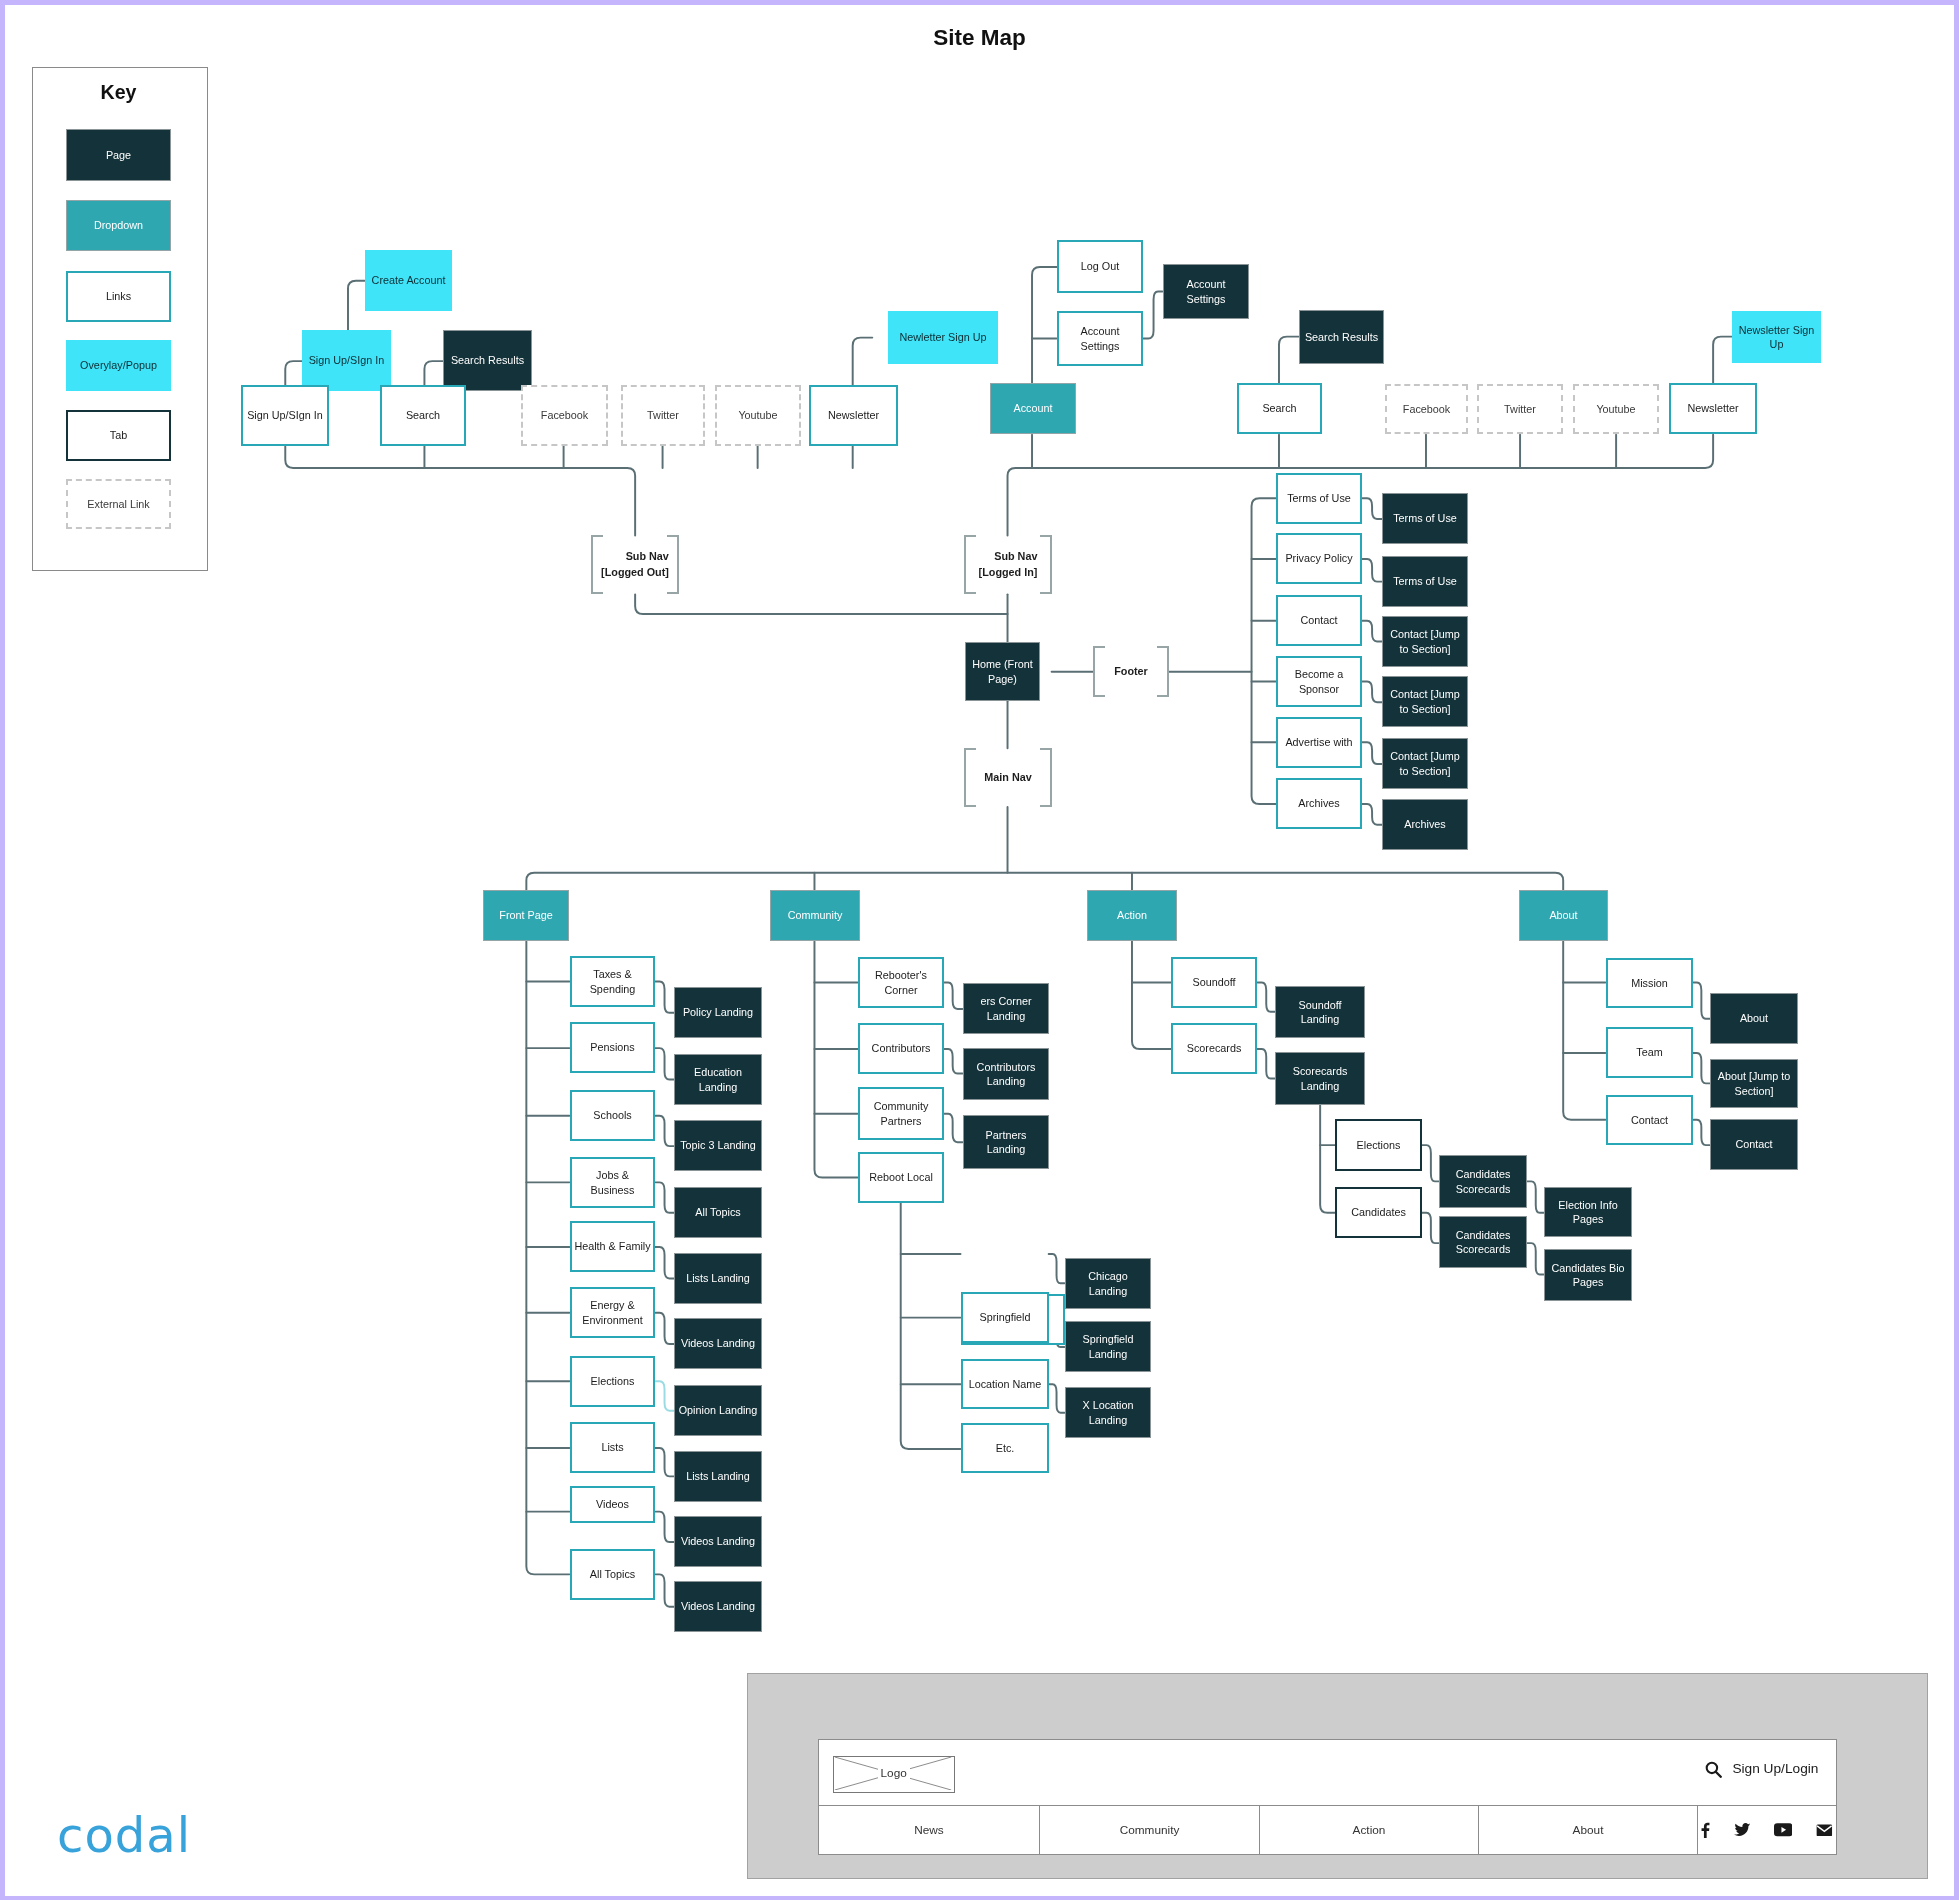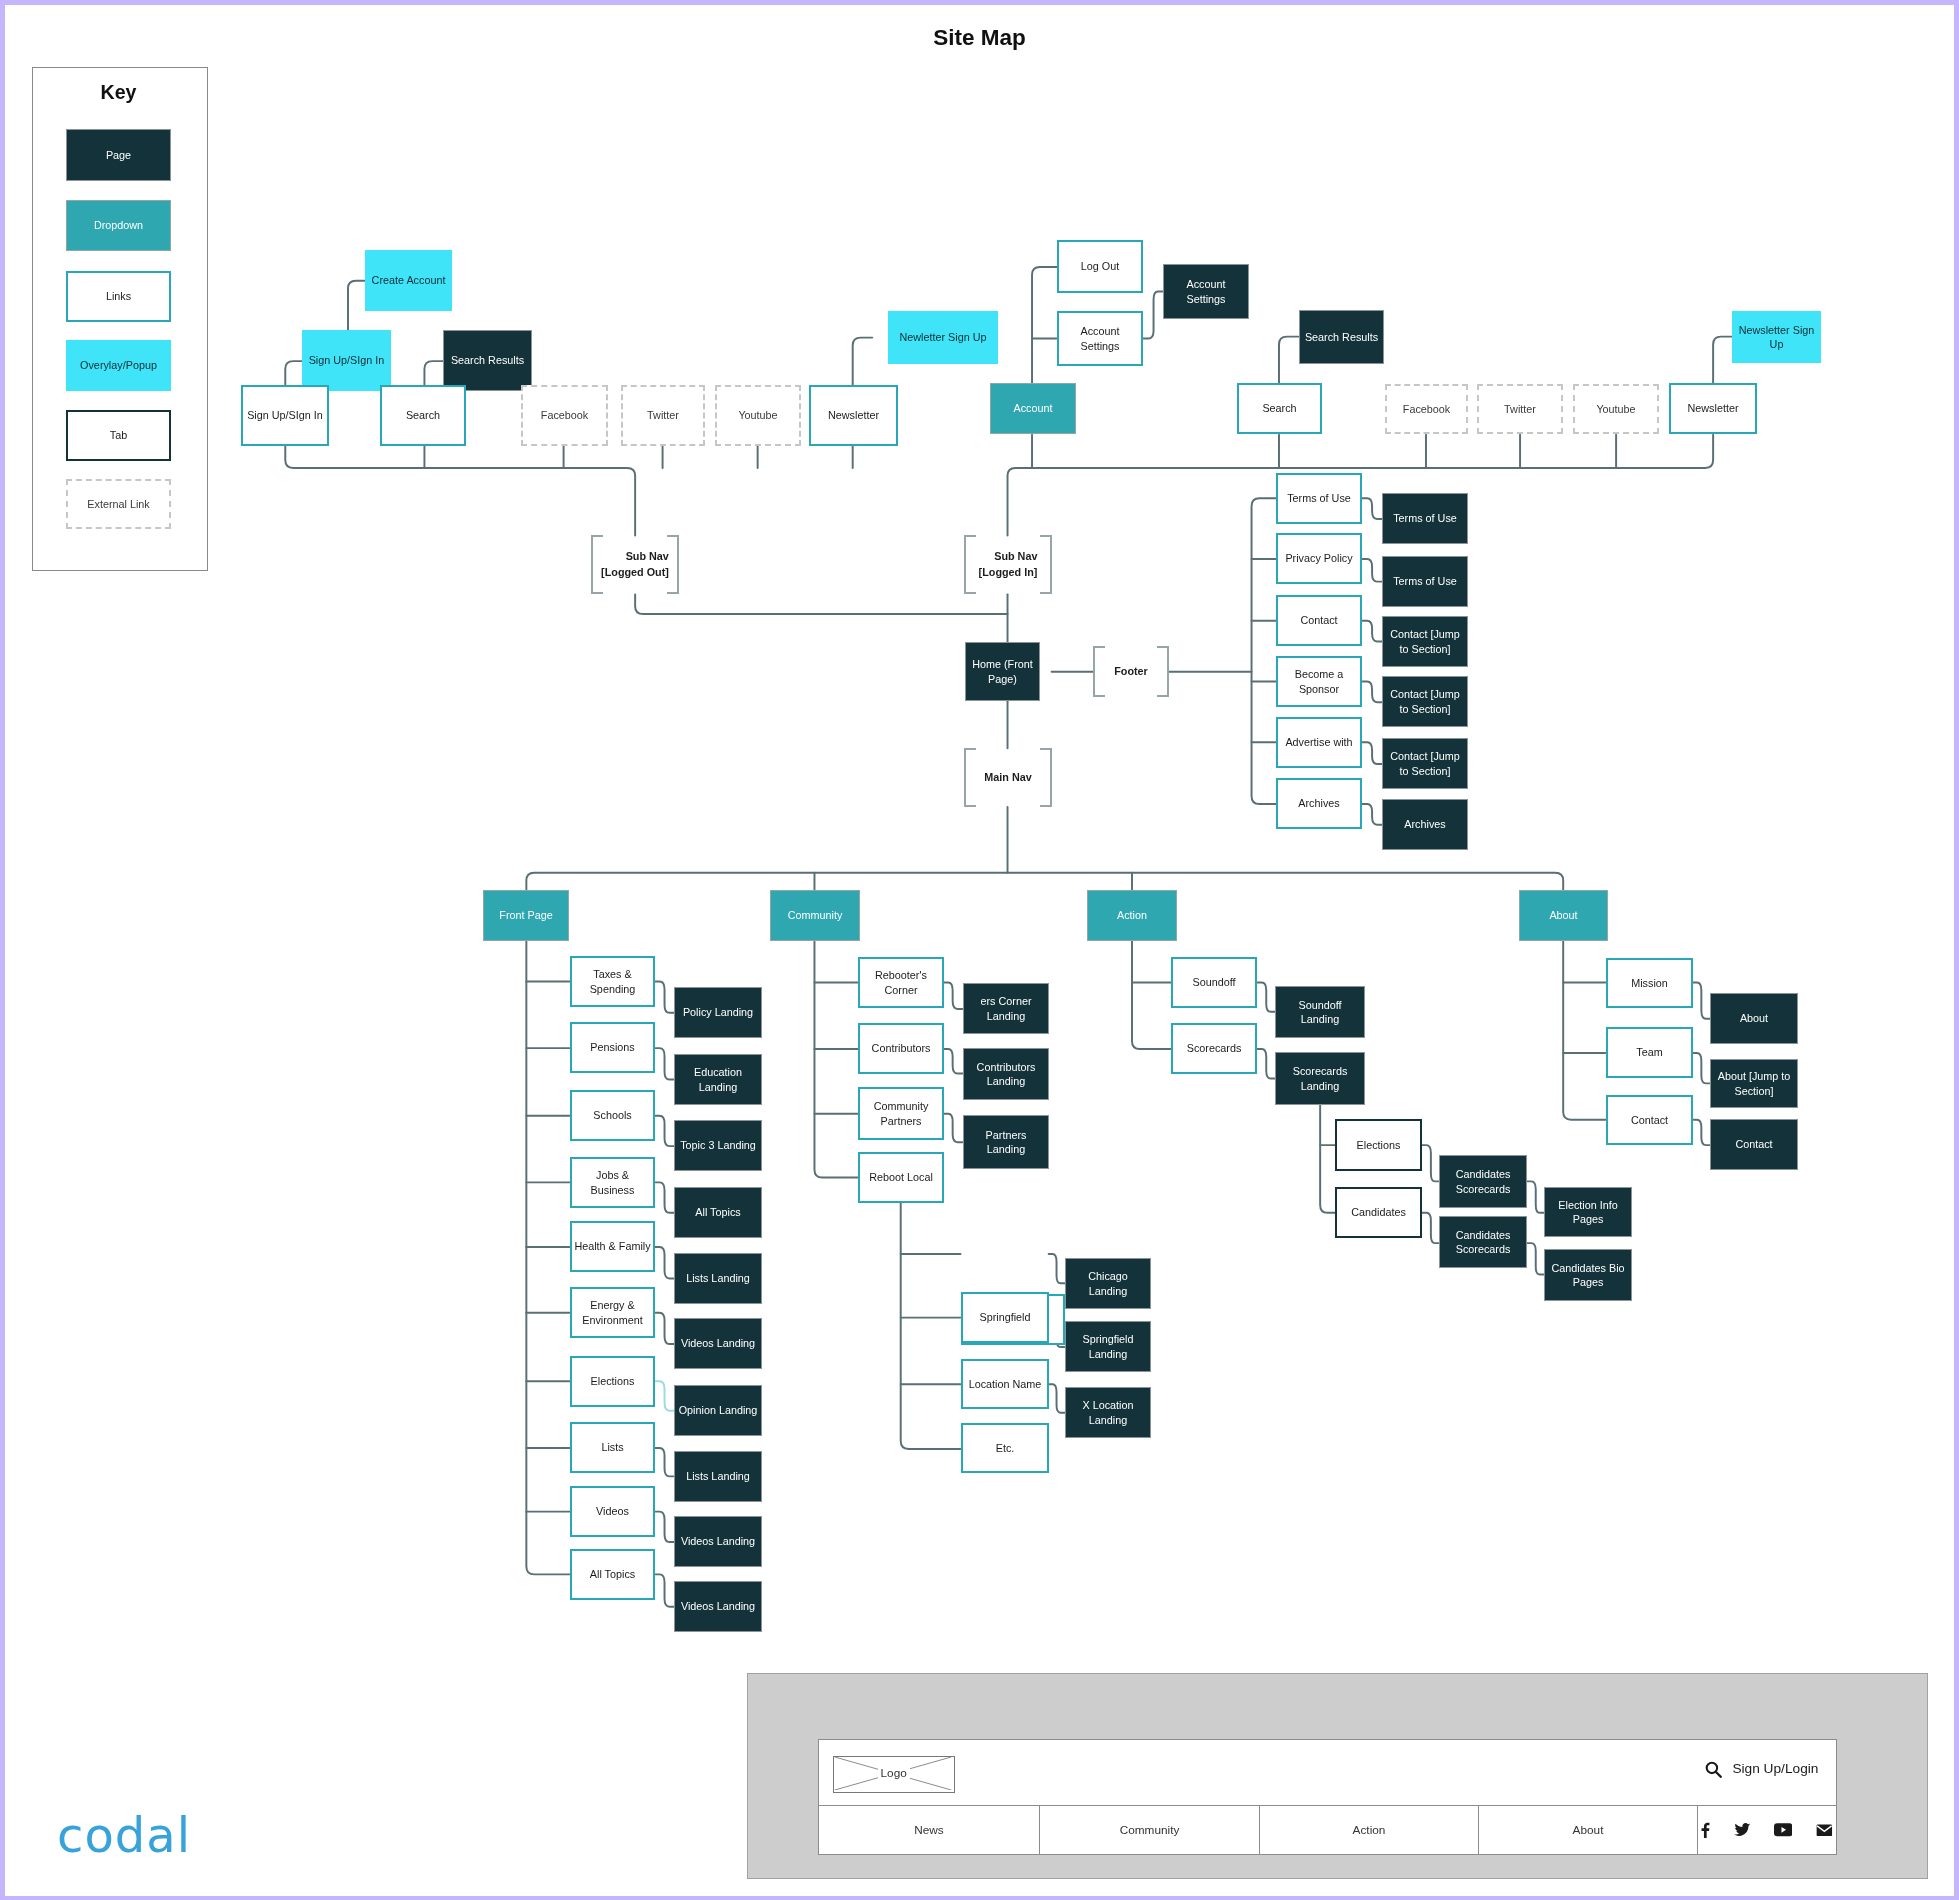--- a/index.html
+++ b/index.html
@@ -197,21 +197,21 @@
   <div class="n drop" style="left:1514px;top:885px;width:89px;height:51px">About</div>
 
   <div class="n links" style="left:565px;top:951px;width:85px;height:51px">Taxes &amp; Spending</div>
   <div class="n links" style="left:565px;top:1017px;width:85px;height:51px">Pensions</div>
   <div class="n links" style="left:565px;top:1085px;width:85px;height:51px">Schools</div>
   <div class="n links" style="left:565px;top:1152px;width:85px;height:51px">Jobs &amp; Business</div>
   <div class="n links" style="left:565px;top:1216px;width:85px;height:51px">Health &amp; Family</div>
   <div class="n links" style="left:565px;top:1282px;width:85px;height:51px">Energy &amp; Environment</div>
   <div class="n links" style="left:565px;top:1351px;width:85px;height:51px">Elections</div>
   <div class="n links" style="left:565px;top:1417px;width:85px;height:51px">Lists</div>
-  <div class="n links" style="left:565px;top:1481px;width:85px;height:51px">Videos</div>
+  <div class="n links" style="left:565px;top:1481px;width:85px;height:37px">Videos</div>
   <div class="n links" style="left:565px;top:1544px;width:85px;height:51px">All Topics</div>
   <div class="n page" style="left:669px;top:982px;width:88px;height:51px">Policy Landing</div>
   <div class="n page" style="left:669px;top:1049px;width:88px;height:51px">Education Landing</div>
   <div class="n page" style="left:669px;top:1115px;width:88px;height:51px">Topic 3 Landing</div>
   <div class="n page" style="left:669px;top:1182px;width:88px;height:51px">All Topics</div>
   <div class="n page" style="left:669px;top:1248px;width:88px;height:51px">Lists Landing</div>
   <div class="n page" style="left:669px;top:1313px;width:88px;height:51px">Videos Landing</div>
   <div class="n page" style="left:669px;top:1380px;width:88px;height:51px">Opinion Landing</div>
   <div class="n page" style="left:669px;top:1446px;width:88px;height:51px">Lists Landing</div>
   <div class="n page" style="left:669px;top:1511px;width:88px;height:51px">Videos Landing</div>

